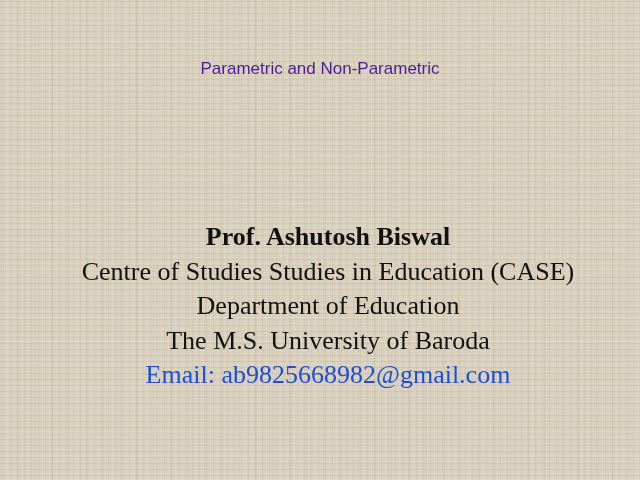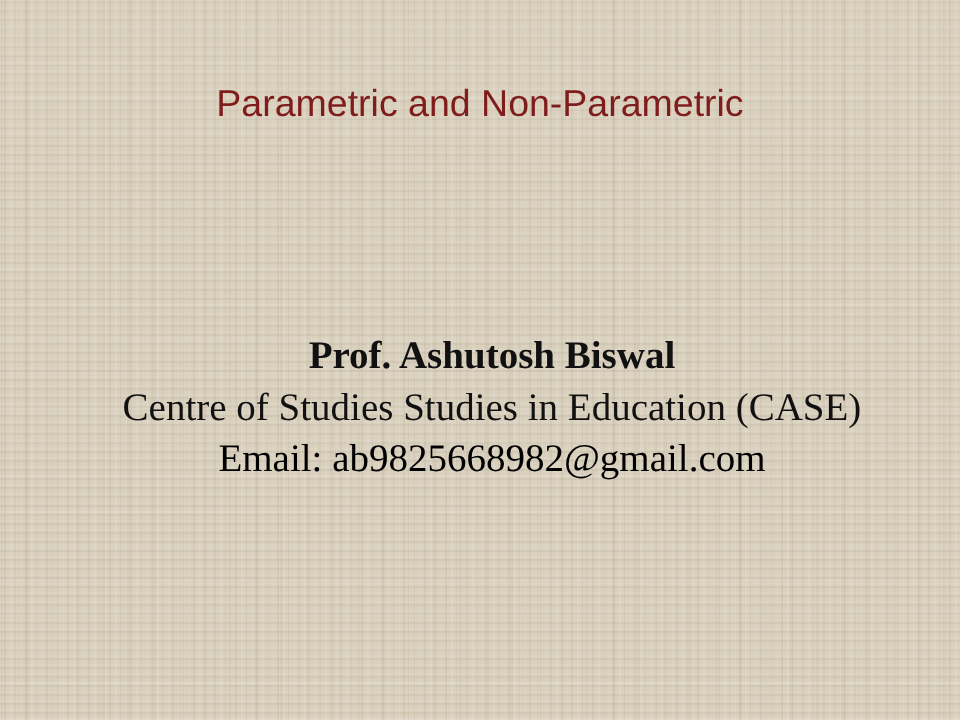--- a/index.html
+++ b/index.html
@@ -11,41 +11,43 @@
         repeating-linear-gradient(90deg, rgba(255,255,255,0.10) 0 1px, transparent 1px 3px, rgba(120,105,80,0.07) 3px 4px, transparent 4px 7px),
         repeating-linear-gradient(0deg, rgba(255,255,255,0.09) 0 1px, transparent 1px 4px, rgba(120,105,80,0.08) 4px 5px, transparent 5px 6px),
         repeating-linear-gradient(90deg, rgba(140,125,100,0.06) 0 2px, transparent 2px 17px),
         repeating-linear-gradient(0deg, rgba(255,255,255,0.07) 0 2px, transparent 2px 23px);
     }
     .slide { position: absolute; inset: 0; }
     .title {
       position: absolute; left: 0; right: 0; top: 50px;
       text-align: center;
       font-family: "Liberation Sans", sans-serif;
-      color: #7f1d1d;
-      font-size: 25px; line-height: 38px;
+      color: #4c1d95;
+      font-size: 17px; line-height: 38px;
     }
     .title div { white-space: nowrap; }
     .info {
       position: absolute; left: 16px; right: 0; top: 220px;
       text-align: center;
       font-family: "Liberation Serif", serif;
       color: #111;
       font-size: 26px; line-height: 34.5px;
     }
     .info div { white-space: nowrap; }
     .name { font-weight: bold; }
-    .email { color: #000000; }
+    .email { color: #1d4ed8; }
   </style>
 </head>
 <body>
 
 <div class="slide">
   <div class="title">
     <div>Parametric and Non-Parametric</div>
   </div>
 
   <div class="info">
     <div class="name">Prof. Ashutosh Biswal</div>
     <div>Centre of Studies Studies in Education (CASE)</div>
+    <div>Department of Education</div>
+    <div>The M.S. University of Baroda</div>
     <div class="email">Email: ab9825668982@gmail.com</div>
   </div>
 </div>
 
 </body></html>

